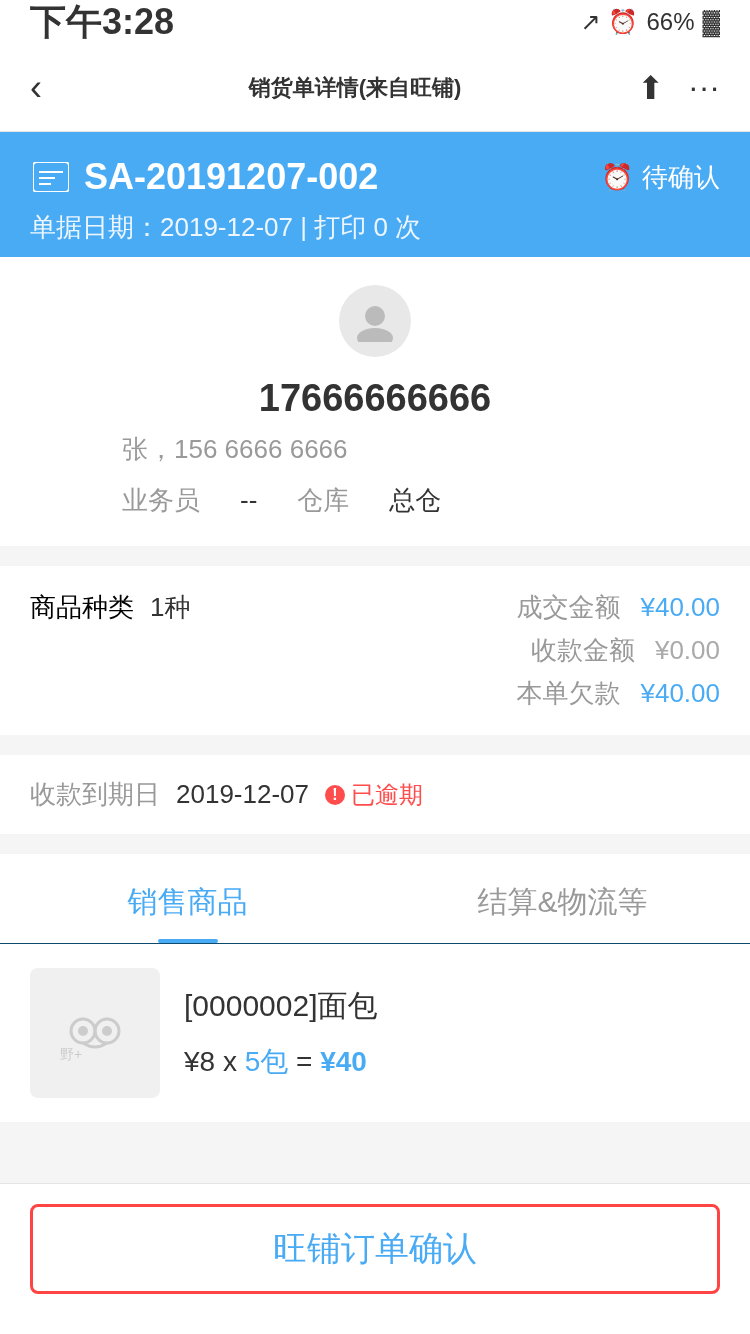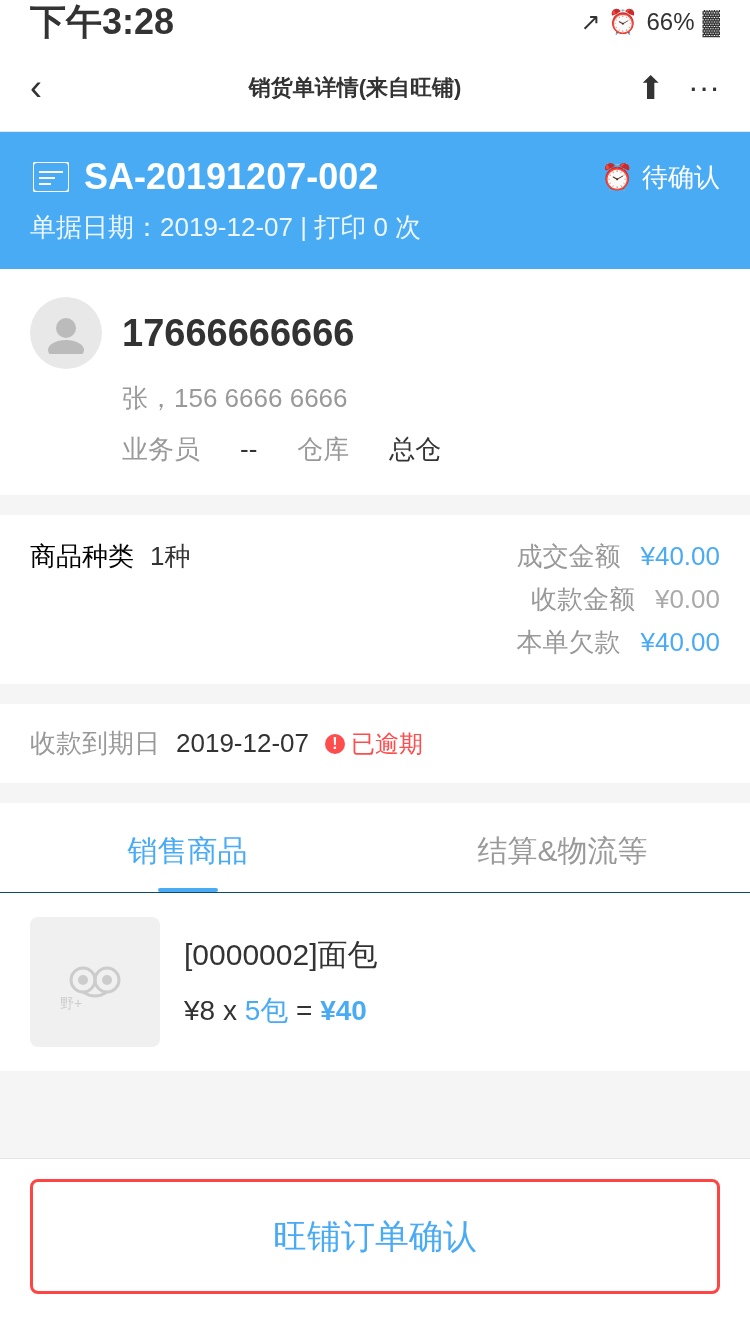--- a/index.html
+++ b/index.html
@@ -56,21 +56,21 @@
       align-items: center;
       gap: 24px;
       width: 100px;
       justify-content: flex-end;
     }
     .nav-action-icon { font-size: 32px; color: #333; cursor: pointer; }
 
     
     .order-banner {
       background: #4AABF5;
-      padding: 24px 30px 24px;
+      padding: 24px 30px 12px;
     }
     .order-banner-top {
       display: flex;
       justify-content: space-between;
       align-items: center;
       margin-bottom: 12px;
     }
     .order-id {
       font-size: 36px;
       font-weight: 700;
@@ -109,20 +109,21 @@
     .customer-section {
       background: #fff;
       padding: 28px 30px;
       margin-bottom: 20px;
     }
     .customer-header {
       display: flex;
       align-items: center;
       gap: 20px;
       margin-bottom: 12px;
+      flex-direction: column;
     }
     .avatar {
       width: 72px;
       height: 72px;
       border-radius: 50%;
       background: #e8e8e8;
       display: flex;
       align-items: center;
       justify-content: center;
       font-size: 40px;
@@ -301,21 +302,21 @@
       position: fixed;
       bottom: 0;
       left: 0;
       width: 750px;
       background: #fff;
       padding: 20px 30px 40px;
       border-top: 1px solid #e5e5e5;
     }
     .confirm-btn {
       width: 100%;
-      height: 115px;
+      height: 90px;
       border: 3px solid #FF4444;
       border-radius: 8px;
       background: #fff;
       color: #4AABF5;
       font-size: 34px;
       font-weight: 500;
       cursor: pointer;
       display: flex;
       align-items: center;
       justify-content: center;

